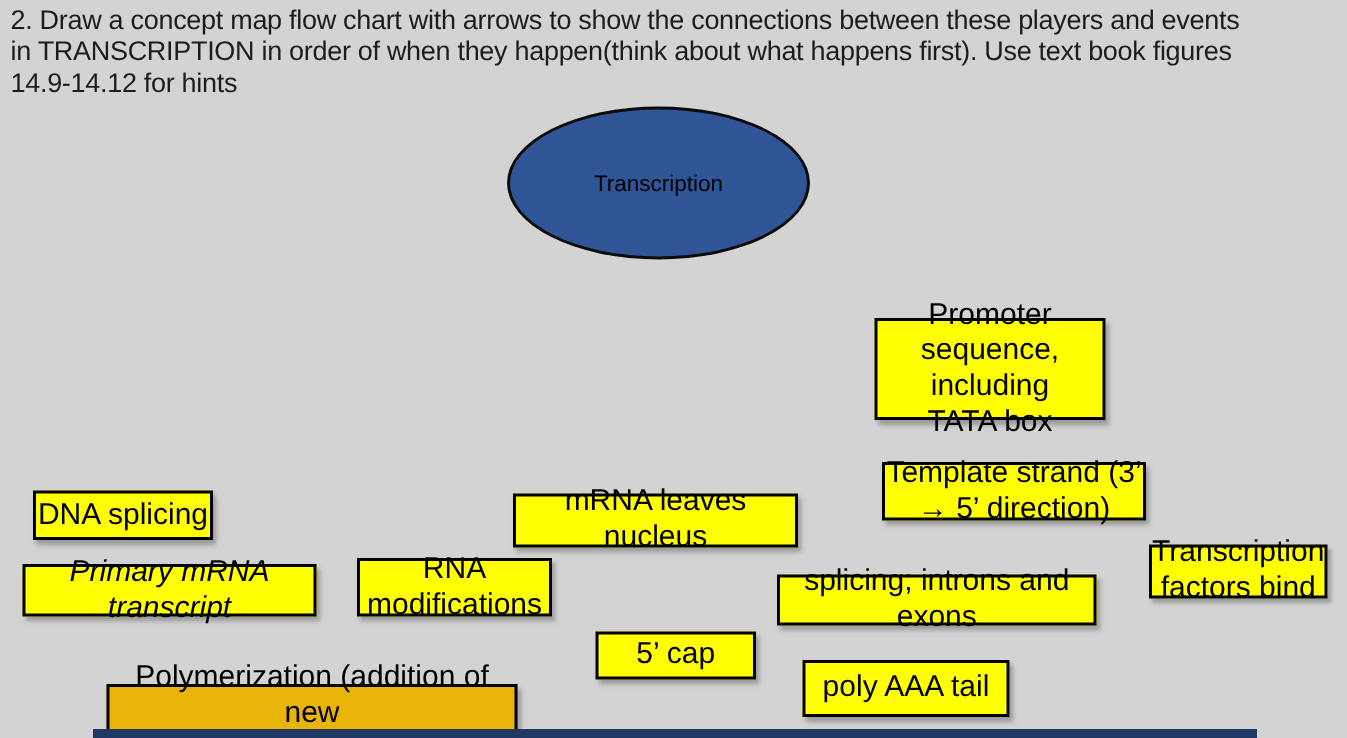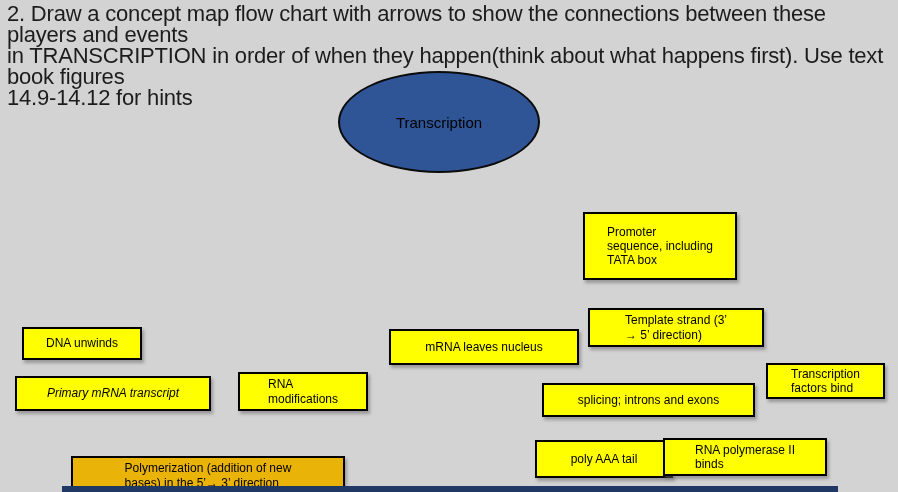--- a/index.html
+++ b/index.html
@@ -9,21 +9,21 @@
     width: 898px;
     height: 492px;
     background: #d3d3d3;
     overflow: hidden;
   }
   .prompt {
     position: absolute;
     left: 7px;
     top: 3px;
     width: 884px;
-    font-size: 22px;
+    font-size: 18px;
     line-height: 21px;
     color: #1c1c1c;
     white-space: pre-line;
     letter-spacing: -0.2px;
   }
   .ellipse {
     position: absolute;
     left: 338px;
     top: 71px;
     width: 202px;
@@ -37,22 +37,22 @@
     font-size: 15px;
     color: #000;
   }
   .cbox {
     position: absolute;
     border: 2px solid #000;
     box-sizing: border-box;
     display: flex;
     align-items: center;
     justify-content: center;
-    text-align: left;
-    font-size: 12px;
+    text-align: center;
+    font-size: 20px;
     line-height: 1.18;
     color: #000;
     white-space: pre-line;
     box-shadow: 2px 3px 3px rgba(105,105,105,0.55);
   }
   .bottom-bar {
     position: absolute;
     left: 62px;
     top: 486px;
     width: 776px;
@@ -72,38 +72,37 @@
     <span>Transcription</span>
   </div>
 
   <div class="cbox" style="left: 583px; top: 212px; width: 154px; height: 68px; background: rgb(255, 255, 0);">Promoter
 sequence, including
 TATA box</div>
 
   <div class="cbox" style="left: 588px; top: 308px; width: 176px; height: 39px; background: rgb(255, 255, 0);">Template strand (3’
 → 5’ direction)</div>
 
-  <div class="cbox" style="left: 22px; top: 327px; width: 120px; height: 33px; background: rgb(255, 255, 0);">DNA unwinds</div>
+  <div class="cbox" style="left: 22px; top: 327px; width: 120px; height: 33px; background: rgb(255, 255, 0);">DNA splicing</div>
 
-  <div class="cbox" style="left: 342px; top: 329px; width: 190px; height: 36px; background: rgb(255, 255, 0); margin-left: 47px;">mRNA leaves nucleus</div>
+  <div class="cbox" style="left: 342px; top: 329px; width: 190px; height: 36px; background: rgb(255, 255, 0);">mRNA leaves nucleus</div>
 
   <div class="cbox" style="left: 766px; top: 363px; width: 119px; height: 36px; background: rgb(255, 255, 0);">Transcription
 factors bind</div>
 
   <div class="cbox" style="left: 15px; top: 376px; width: 196px; height: 35px; background: rgb(255, 255, 0); font-style: italic;">Primary mRNA transcript</div>
 
   <div class="cbox" style="left: 238px; top: 372px; width: 130px; height: 39px; background: rgb(255, 255, 0);">RNA
 modifications</div>
 
-  <div class="cbox" style="left: 518px; top: 383px; width: 213px; height: 34px; background: rgb(255, 255, 0); margin-left: 24px;">splicing; introns and exons</div>
+  <div class="cbox" style="left: 518px; top: 383px; width: 213px; height: 34px; background: rgb(255, 255, 0);">splicing; introns and exons</div>
 
+  <div class="cbox" style="left: 397px; top: 421px; width: 107px; height: 32px; background: rgb(255, 255, 0);">5’ cap</div>
 
   <div class="cbox" style="left: 71px; top: 456px; width: 274px; height: 39px; background: #eab308;">Polymerization (addition of new
 bases) in the 5’→ 3’ direction</div>
 
   <div class="cbox" style="left: 519px; top: 440px; width: 138px; height: 38px; background: rgb(255, 255, 0); margin-left: 16px;">poly AAA tail</div>
 
-  <div class="cbox" style="left: 663px; top: 438px; width: 164px; height: 38px; background: rgb(255, 255, 0);">RNA polymerase II
-binds</div>
 
   <div class="bottom-bar" style="background: rgb(31, 56, 100);"></div>
 
 </div>
 
 </body></html>

